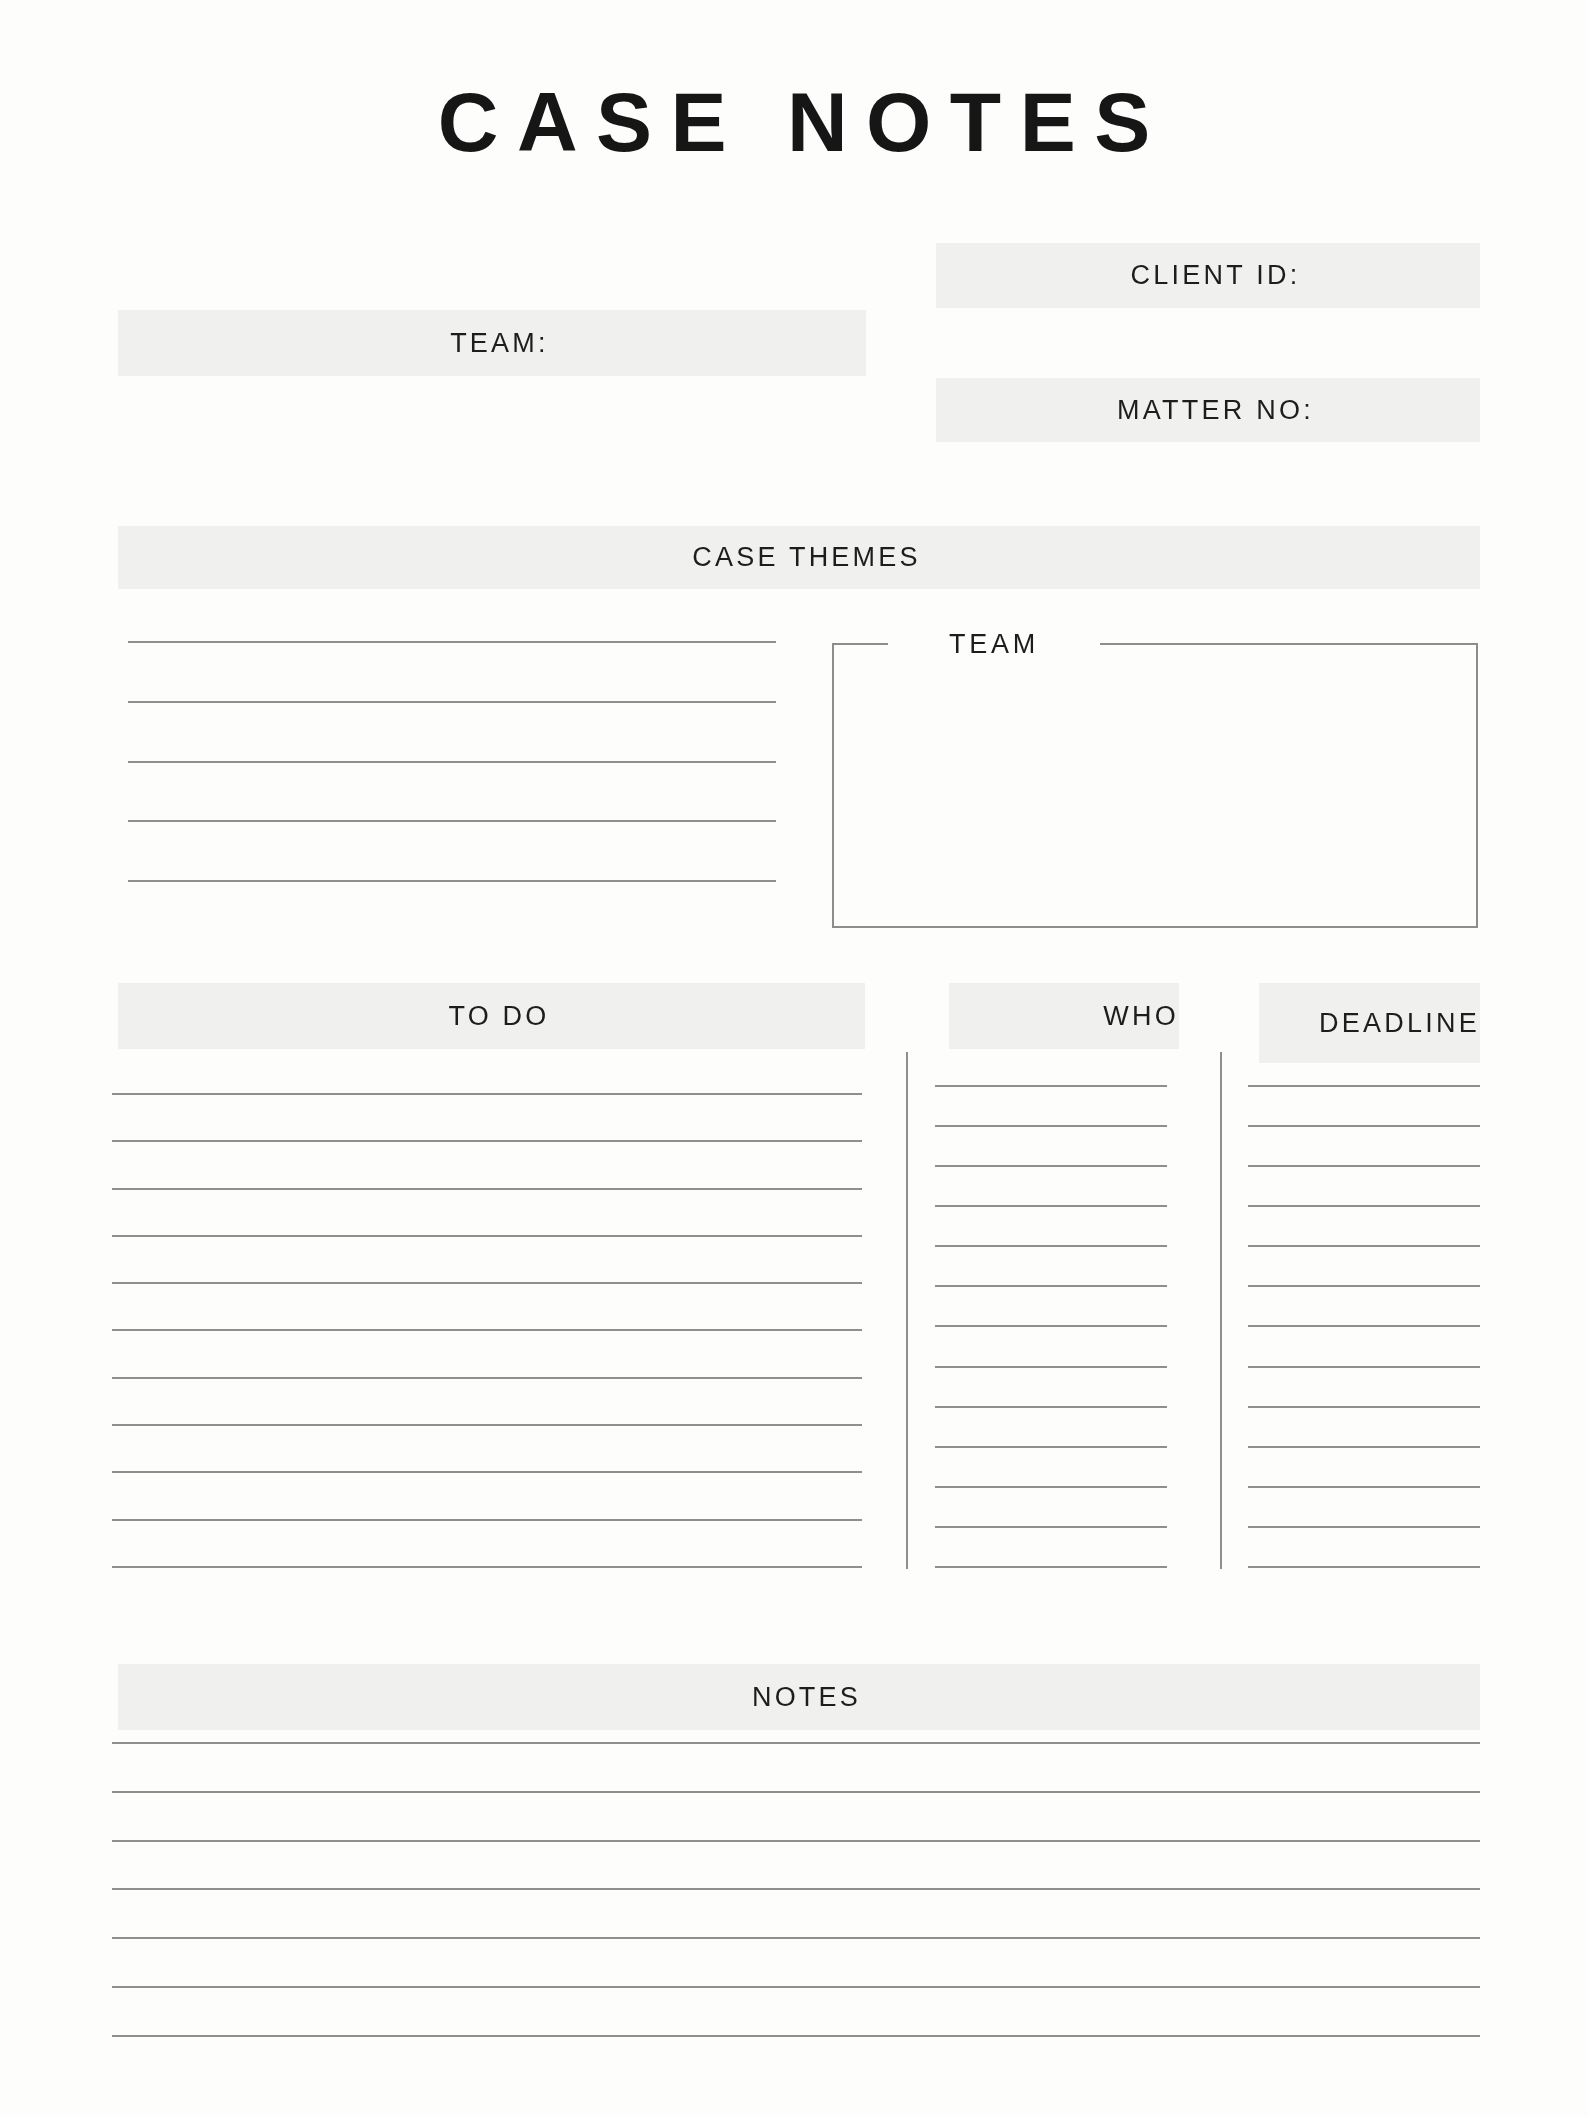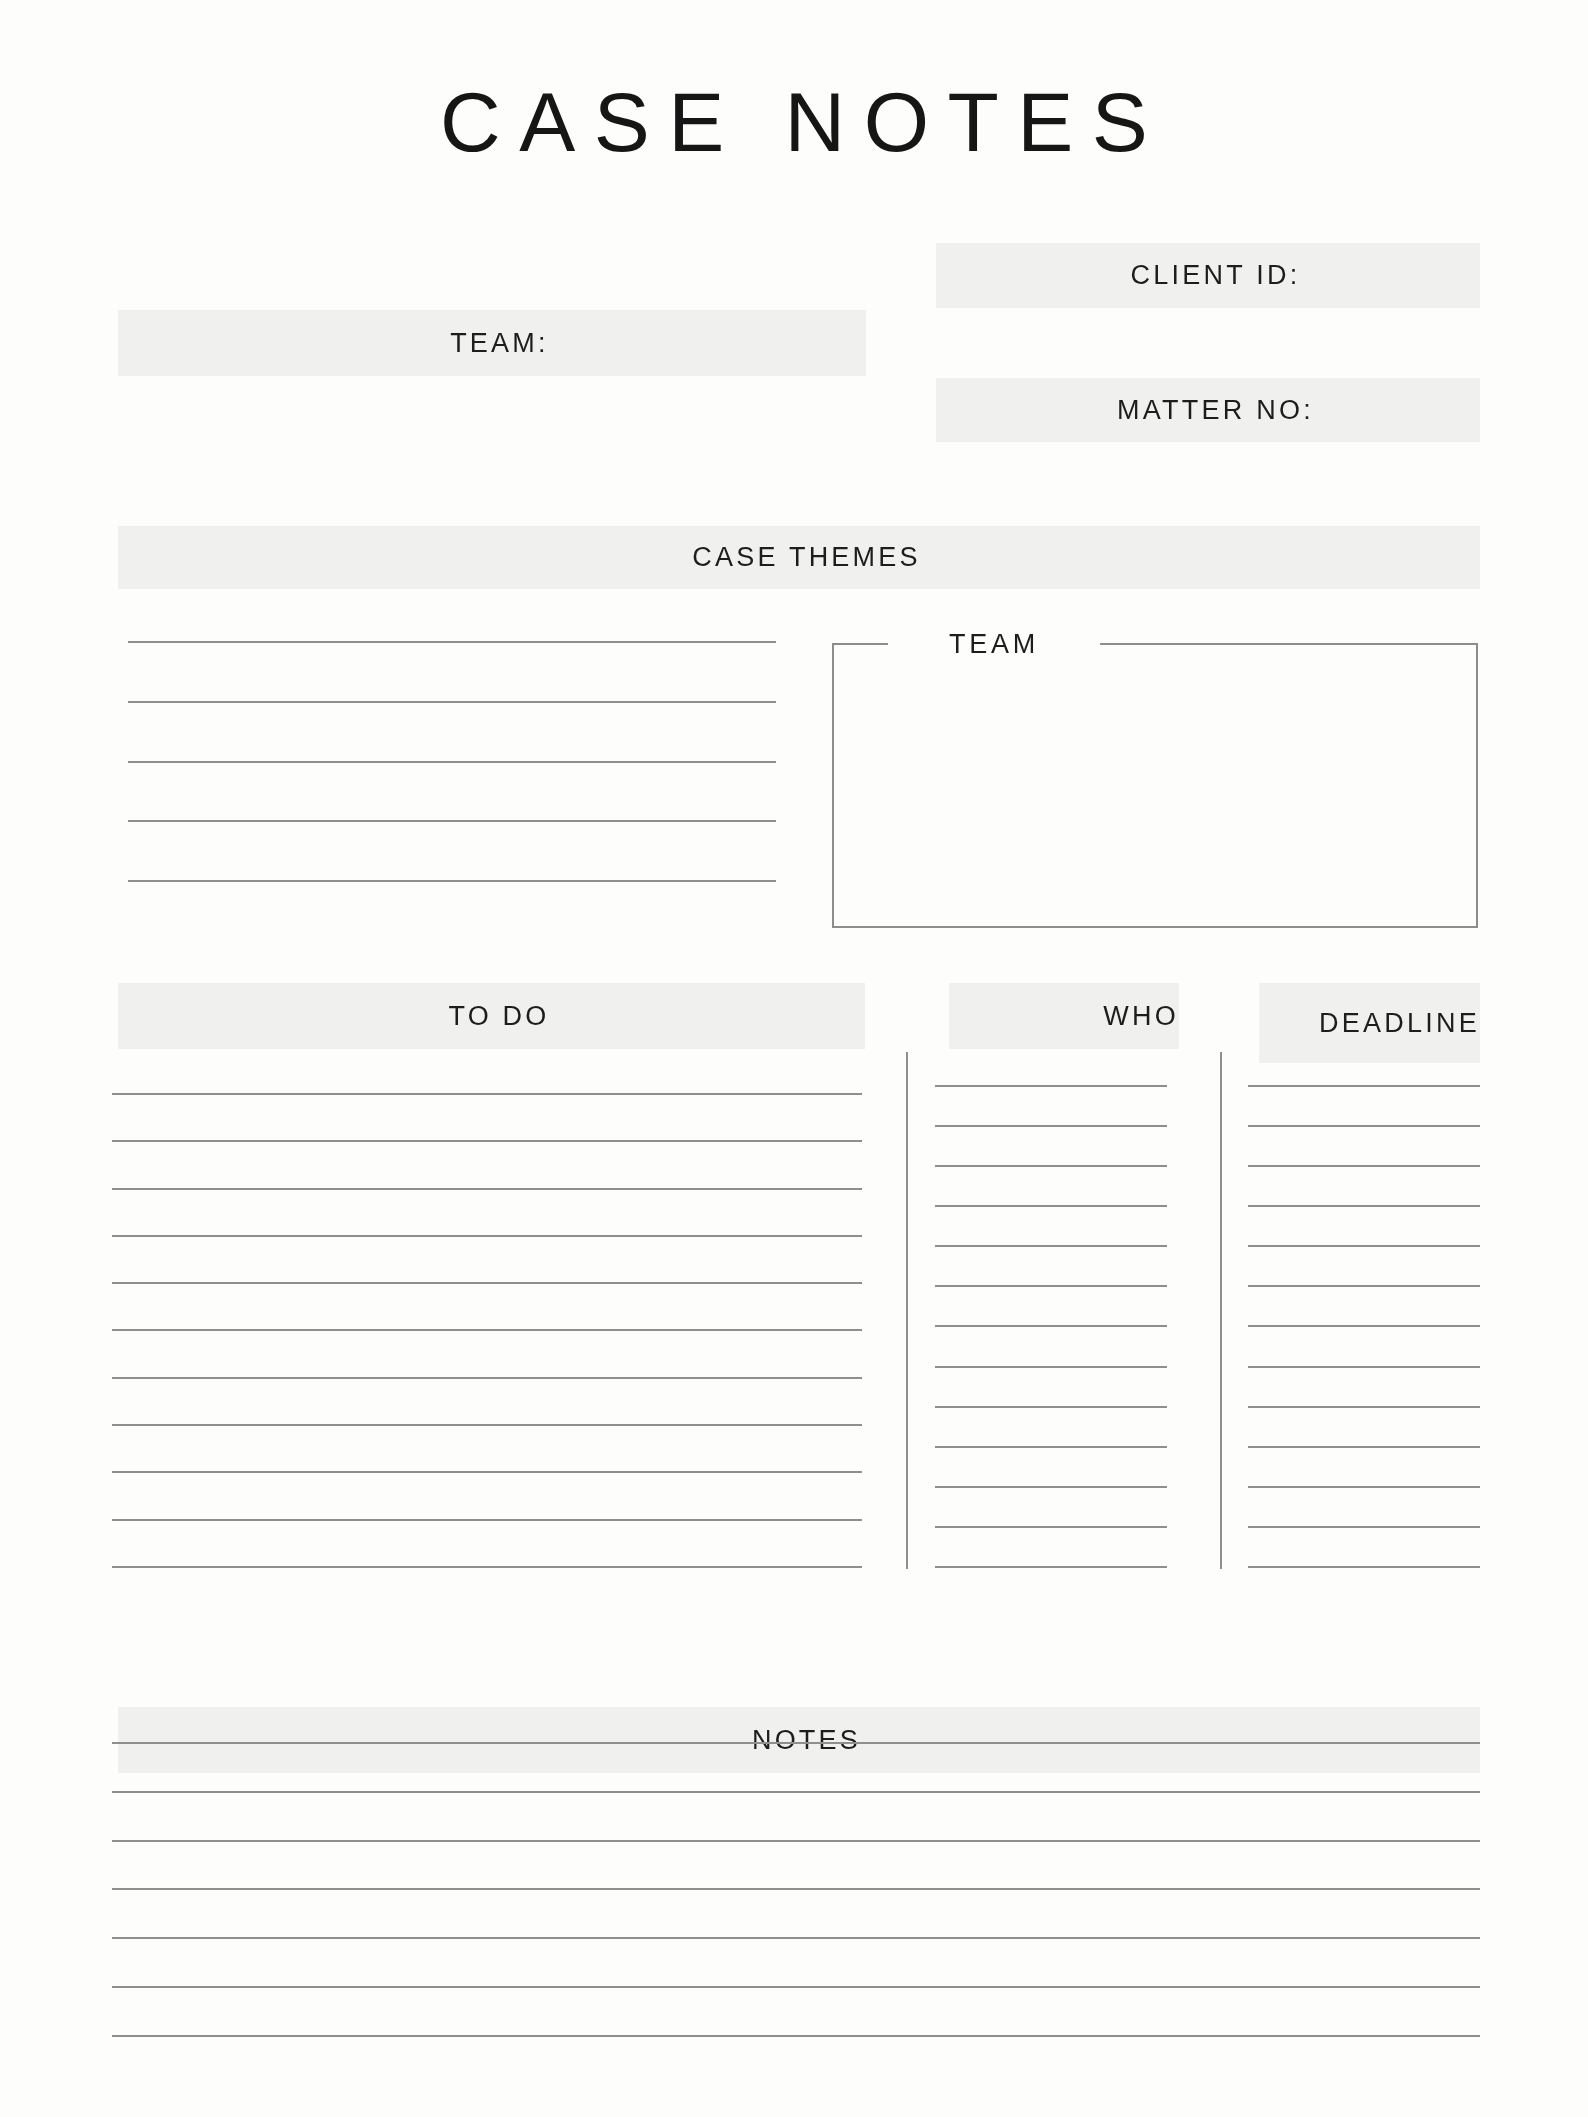--- a/index.html
+++ b/index.html
@@ -17,21 +17,21 @@
     background:var(--bg);
     font-family:"Liberation Sans", sans-serif;
     color:var(--ink);
     overflow:hidden;
   }
   .page-title{
     position:absolute;
     left:0;top:74px;width:1588px;
     text-align:center;
     font-size:84px;
-    font-weight:400;
+    font-weight:700;
     letter-spacing:0.22em;
     text-indent:0.22em;
     color:#161616;
     white-space:nowrap;
   }
   .bar{
     position:absolute;
     background:var(--bar);
     display:flex;
     align-items:center;
@@ -41,21 +41,21 @@
   }
   .bar.left-text{padding-left:15px;justify-content:center;}
   .bar.center-text{justify-content:flex-end;padding-left:24px;}
   .client-box{left:936px;top:243px;width:544px;height:65px;}
   .case-box{left:118px;top:310px;width:748px;height:66px;}
   .matter-box{left:936px;top:378px;width:544px;height:64px;}
   .themes-bar{left:118px;top:514px;width:1362px;height:63px;margin-top:12px;}
   .todo-bar{left:118px;top:983px;width:747px;height:66px;}
   .who-bar{left:949px;top:983px;width:230px;height:66px;}
   .deadline-bar{left:1259px;top:983px;width:221px;height:80px;}
-  .notes-bar{left:118px;top:1707px;width:1362px;height:66px;}
+  .notes-bar{left:118px;top:1664px;width:1362px;height:66px;}
 
   .lines{
     position:absolute;
     display:flex;
     flex-direction:column;
     justify-content:space-between;
   }
   .hline{height:2px;background:var(--line);width:100%;}
   .themes-lines{left:128px;top:641px;width:648px;height:241px;}
   .todo-lines{left:112px;top:1093px;width:750px;height:475px;}

